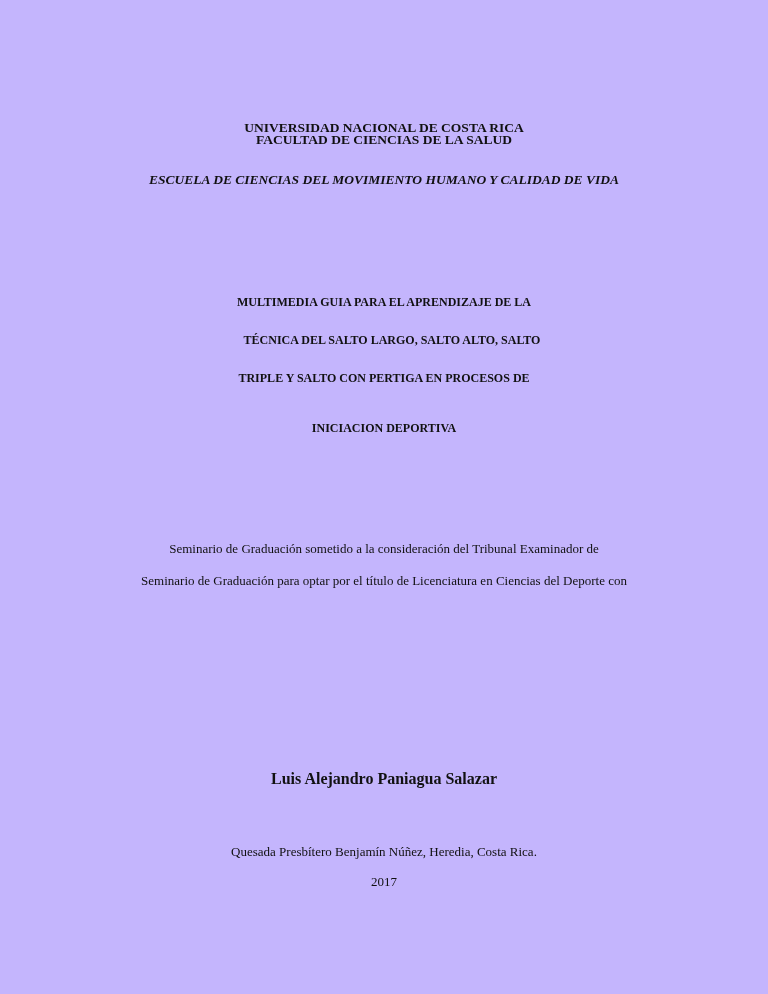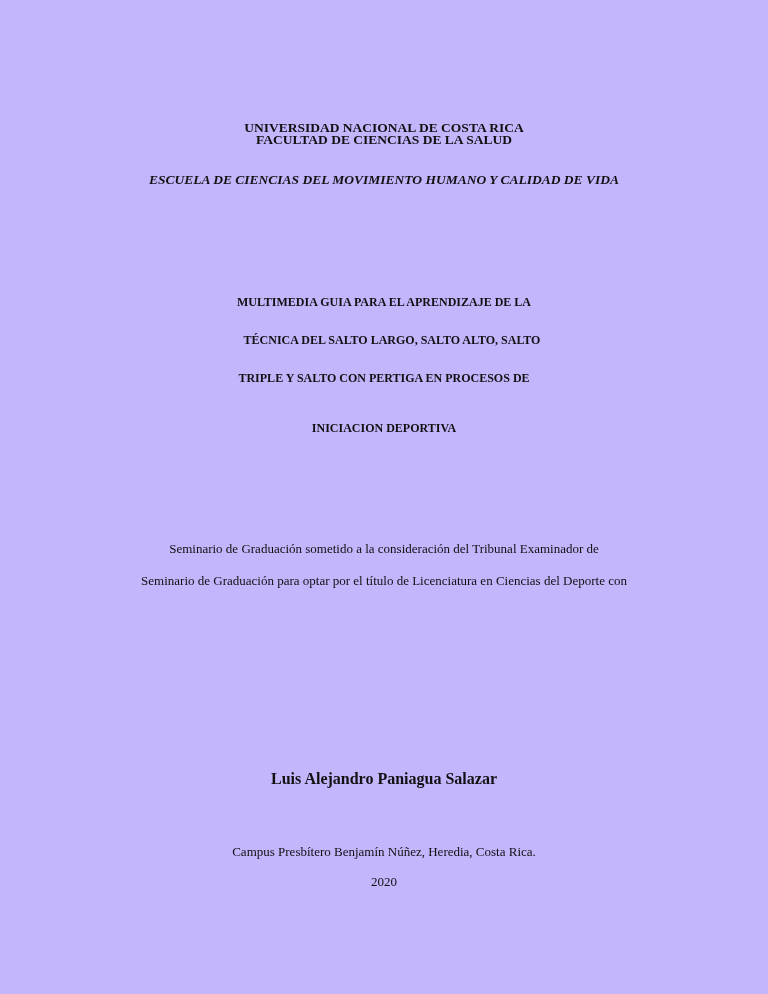--- a/index.html
+++ b/index.html
@@ -58,16 +58,16 @@
   <div class="line title" style="top:295px;">MULTIMEDIA GUIA PARA EL APRENDIZAJE DE LA</div>
   <div class="line title" style="top:333px;padding-left:8px;">TÉCNICA DEL SALTO LARGO, SALTO ALTO, SALTO</div>
   <div class="line title" style="top:371px;">TRIPLE Y SALTO CON PERTIGA EN PROCESOS DE</div>
   <div class="line title" style="top:409px;margin-top:12px;">INICIACION DEPORTIVA</div>
 
   <div class="line body-text" style="top:541px;">Seminario de Graduación sometido a la consideración del Tribunal Examinador de</div>
   <div class="line body-text" style="top:573px;">Seminario de Graduación para optar por el título de Licenciatura en Ciencias del Deporte con</div>
 
   <div class="line author" style="top:770px;">Luis Alejandro Paniagua Salazar</div>
 
-  <div class="line body-text" style="top:844px;">Campus Presbítero Benjamín Núñez, Heredia, Costa Rica.</div>
-  <div class="line body-text" style="top:874px;">2020</div>
+  <div class="line body-text" style="top:844px;">Quesada Presbítero Benjamín Núñez, Heredia, Costa Rica.</div>
+  <div class="line body-text" style="top:874px;">2017</div>
 
 </div>
 
 </body></html>

